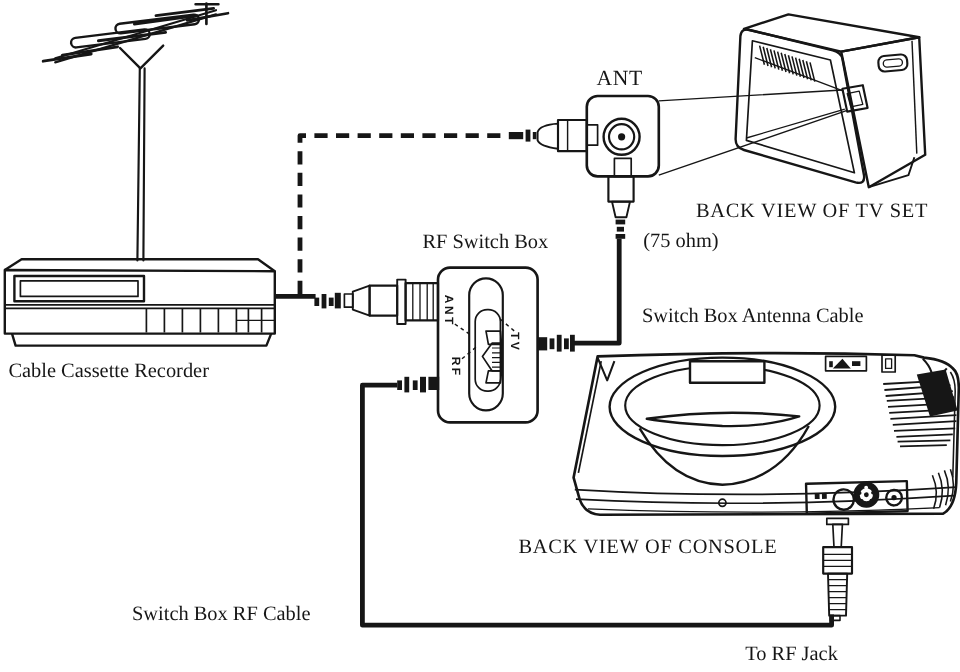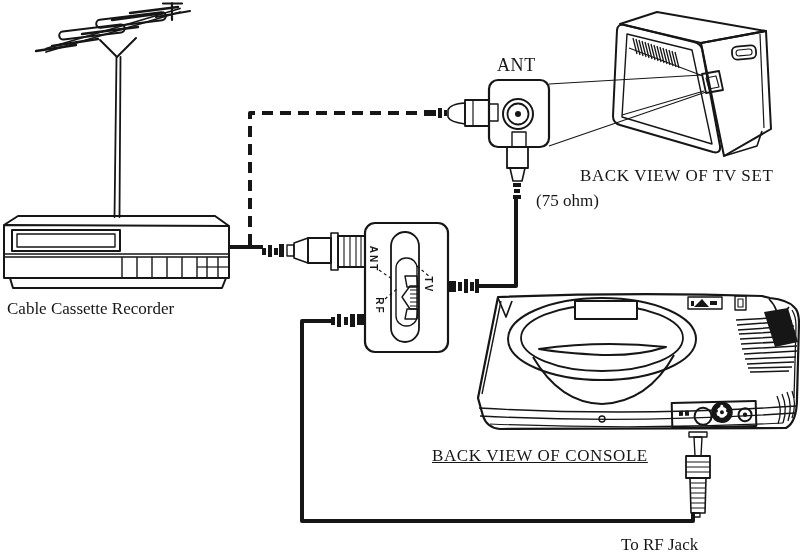--- a/index.html
+++ b/index.html
@@ -224,30 +224,33 @@
       <path d="M690,478 L706,478 L705,513 L691,513 Z" stroke-width="1.6"></path>
       <path d="M690.5,483 H705.5 M690.5,488 H705.5 M690.5,493 H705.5 M690.5,498 H705.5 M690.5,503 H705.5 M690.5,508 H705.5" stroke-width="1.1"></path>
       <rect x="692" y="513" width="8" height="4" stroke-width="1.3"></rect>
     </g>
 
   </g>
 </svg>
 
 <div class="lbl" style="left:7px;top:299px;font-size:17px;">Cable Cassette Recorder</div>
 
+<div class="lbl" style="left:352px;top:192px;font-size:17px;">RF Switch Box</div>
 
 <div class="lbl caps" style="left:497px;top:55px;font-size:18px;">ANT</div>
 
 <div class="lbl caps" style="left:532px;top:166px;font-size:17px;margin-left:48px;">BACK VIEW OF TV SET</div>
 
 <div class="lbl" style="left:536px;top:191px;font-size:17px;text-align:center;">(75 ohm)</div>
 
-
-<div class="lbl caps" style="left:432px;top:446px;font-size:17px;text-decoration:underline;">BACK VIEW OF CONSOLE</div>
-
+<div class="lbl" style="left:535px;top:253px;font-size:17px;">Switch Box Antenna Cable</div>
+
+<div class="lbl caps" style="left:432px;top:446px;font-size:17px;">BACK VIEW OF CONSOLE</div>
+
+<div class="lbl" style="left:110px;top:502px;font-size:17px;">Switch Box RF Cable</div>
 
 <div class="lbl" style="left:621px;top:535px;font-size:17px;">To RF Jack</div>
 
 <div class="vlabel" style="left:373px;top:259px;">ANT</div>
 <div class="vlabel" style="left:428px;top:285px;">TV</div>
 <div class="vlabel" style="left:379px;top:306px;">RF</div>
 
 </div>
 
 </body></html>

